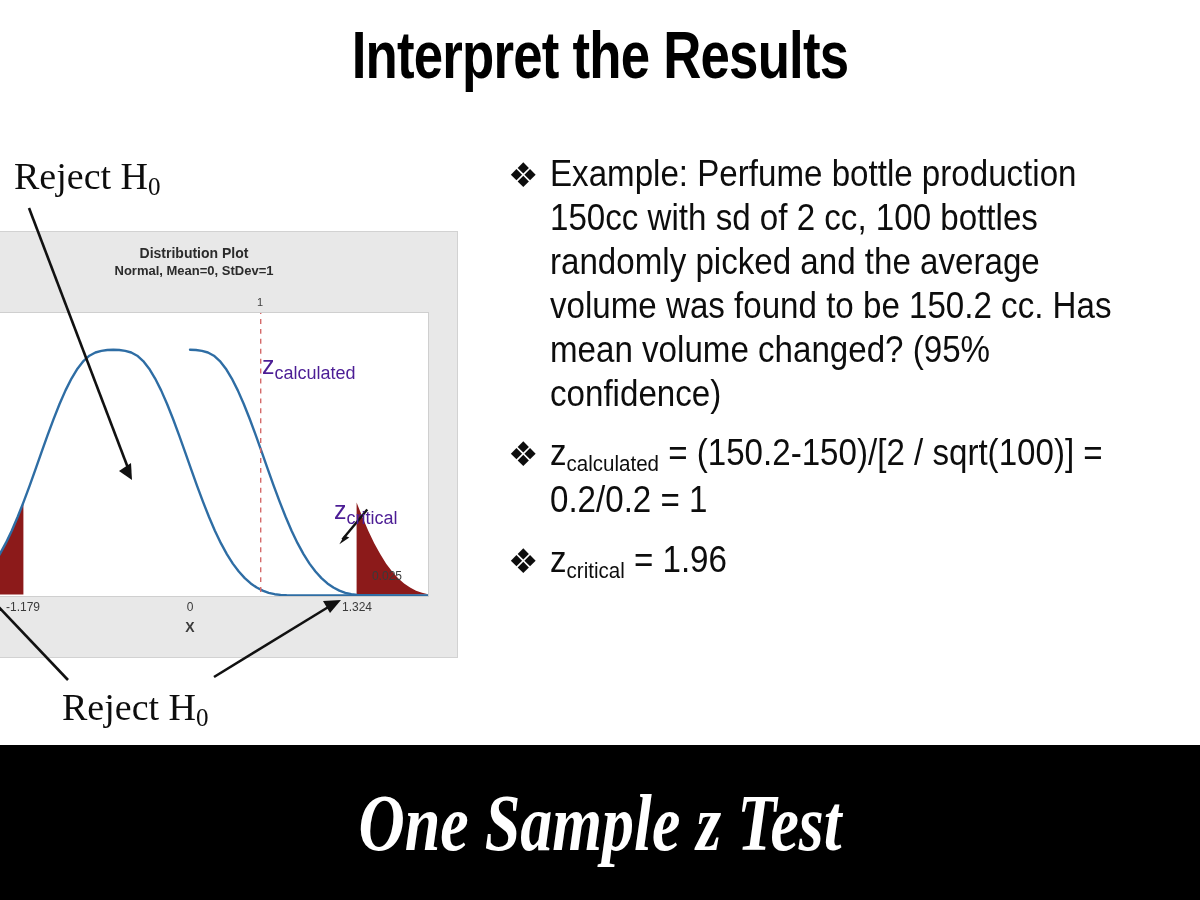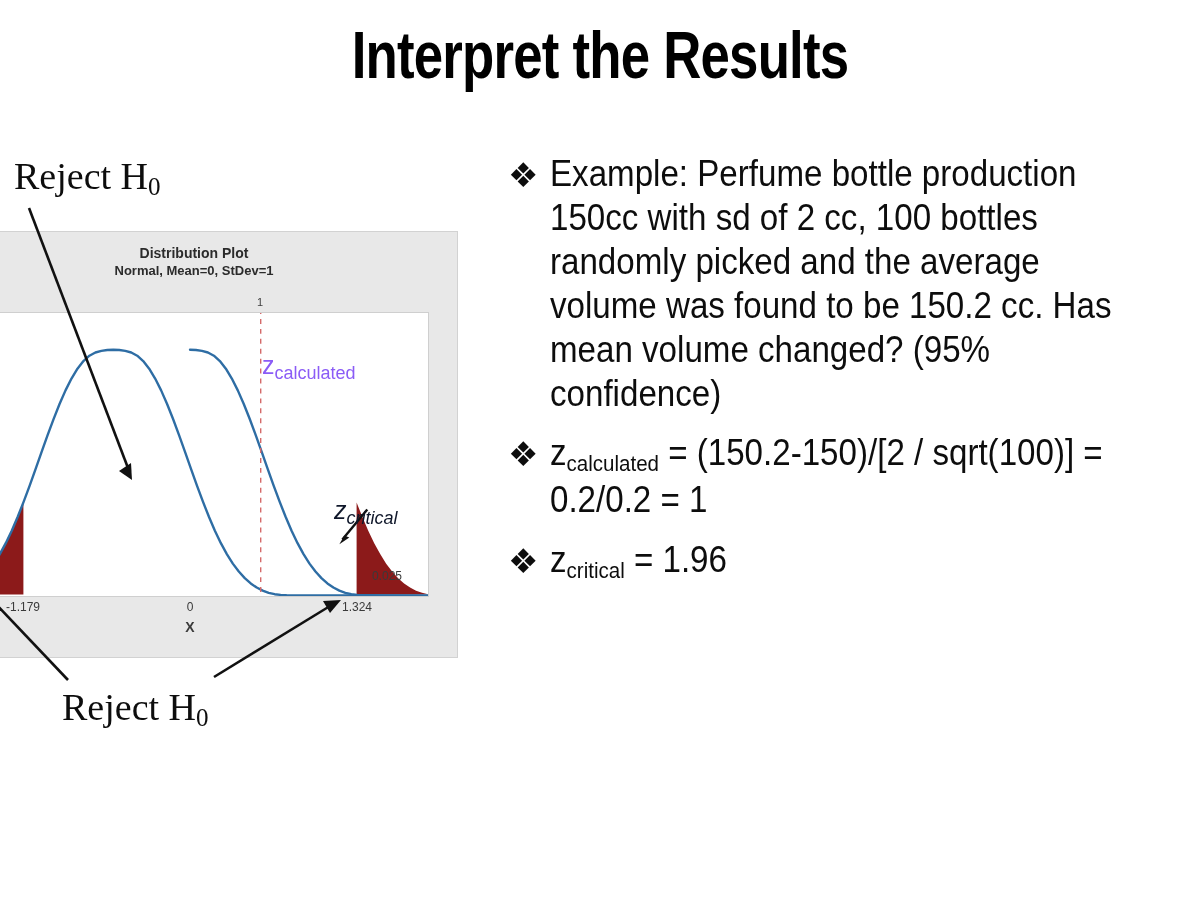--- a/index.html
+++ b/index.html
@@ -130,31 +130,30 @@
     left: 420px;
     top: 256px;
     font-size: 12px;
     color: #3a3a3a;
   }
   .ann-zcalc {
     position: absolute;
     left: 310px;
     top: 38px;
     font-size: 25px;
-    color: #8b5cf6;
+    color: #4c1d95;
     white-space: nowrap;
   }
   .ann-zcrit {
     position: absolute;
     left: 382px;
     top: 183px;
     font-size: 25px;
-    color: #0f172a;
-    white-space: nowrap;
-    font-style: italic;
+    color: #4c1d95;
+    white-space: nowrap;
   }
   .ann-zcalc sub, .ann-zcrit sub {
     font-size: 0.72em;
     vertical-align: -0.25em;
     letter-spacing: 0px;
   }
   .x-ticks {
     position: absolute;
     left: 22px;
     top: 368px;
@@ -373,14 +372,17 @@
       <span class="bullet-text"><span>z</span><sub>calculated</sub><span> = (150.2-150)/[2 / sqrt(100)] =
 0.2/0.2 = 1</span></span>
     </div>
 
     <div class="bullet-row">
       <span class="bullet-mark">❖</span>
       <span class="bullet-text"><span>z</span><sub>critical</sub><span> = 1.96</span></span>
     </div>
   </div>
 
+  <div class="banner">
+    <div class="banner-text">One Sample z Test</div>
+  </div>
 
 </div>
 
 </body></html>

